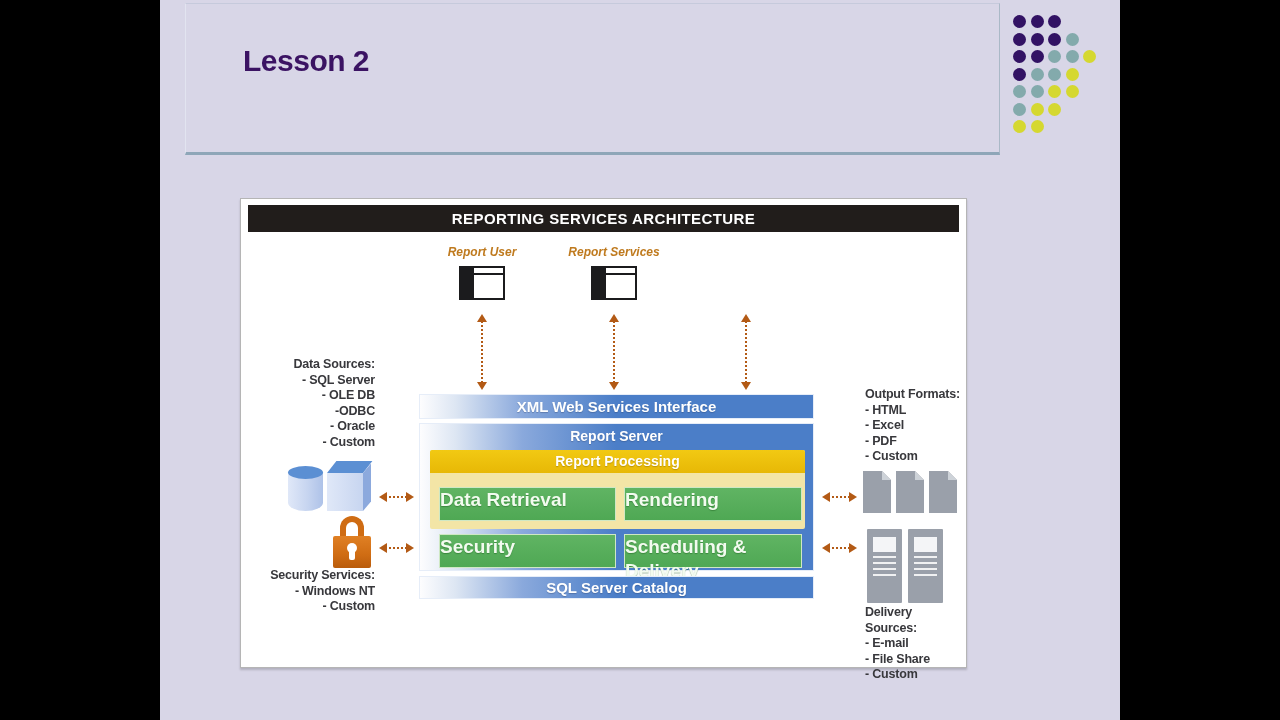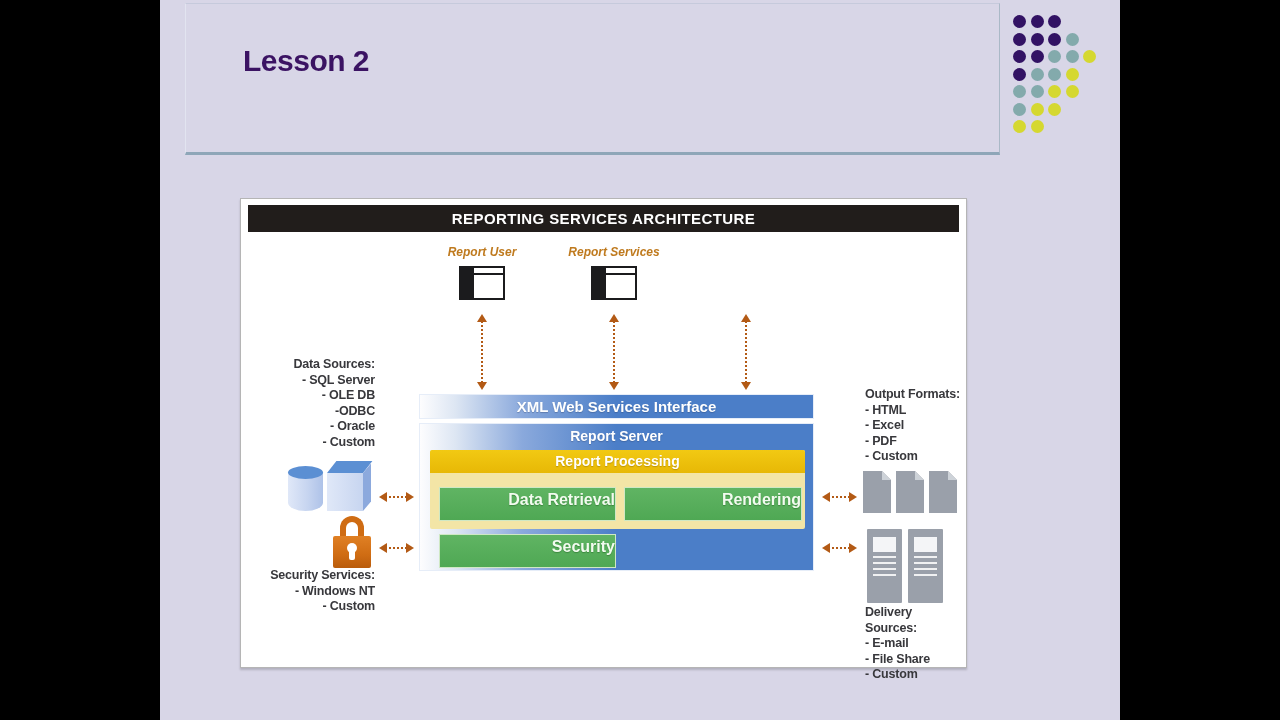--- a/index.html
+++ b/index.html
@@ -62,21 +62,21 @@
   .rs-label { position:absolute; top:4px; left:0; right:0; text-align:center;
               color:#fff; font-weight:bold; font-size:14px; text-shadow:0 1px 1px rgba(40,60,100,.35); }
   .proc-panel { position:absolute; left:10px; top:26px; width:375px; height:79px;
                 background:var(--cream); border-radius:2px; }
   .gold-bar { position:absolute; left:0; top:0; right:0; height:23px;
               background:linear-gradient(180deg,var(--gold_light),var(--gold));
               color:#fff; font-weight:bold; font-size:14px; text-align:center;
               line-height:23px; text-shadow:0 1px 1px rgba(120,90,0,.4); border-radius:2px 2px 0 0; }
   .green-box { position:absolute; height:34px; background:linear-gradient(180deg,#60b463,var(--green));
                border:1px solid var(--green_border); color:#f2fbef; font-weight:bold;
-               font-size:16px; text-align:right; line-height:24px;
+               font-size:19px; text-align:left; line-height:24px;
                text-shadow:0 1px 1px rgba(20,80,20,.4); }
 
   
   .panel { position:absolute; font-size:12.5px; font-weight:bold; color:var(--side_text);
            line-height:15.5px; letter-spacing:-0.2px; }
   .panel.right-align { text-align:right; }
 
   
   .cyl { position:absolute; width:35px; height:45px; }
   .cyl-body { position:absolute; left:0; top:6px; width:35px; height:39px;
@@ -201,22 +201,26 @@
       </div>
 
       <div class="rs-box blue-grad">
         <div class="rs-label">Report Server</div>
         <div class="proc-panel">
           <div class="gold-bar">Report Processing</div>
         </div>
         <div class="green-box" style="left:19px;top:63px;width:177px;">Data Retrieval</div>
         <div class="green-box" style="left:204px;top:63px;width:178px;">Rendering</div>
         <div class="green-box" style="left:19px;top:110px;width:177px;">Security</div>
-      </div>
-
+        <div class="green-box" style="left:204px;top:110px;width:178px;">Scheduling &amp; Delivery</div>
+      </div>
+
+      <div class="bar blue-grad catalog-bar">
+        <span>SQL Server Catalog</span>
+      </div>
 
       <div class="panel right-align" style="left:10px;top:158px;width:124px;">
         <div>Data Sources:</div>
         <div>- SQL Server</div>
         <div>- OLE DB</div>
         <div>-ODBC</div>
         <div>- Oracle</div>
         <div>- Custom</div>
       </div>
 

